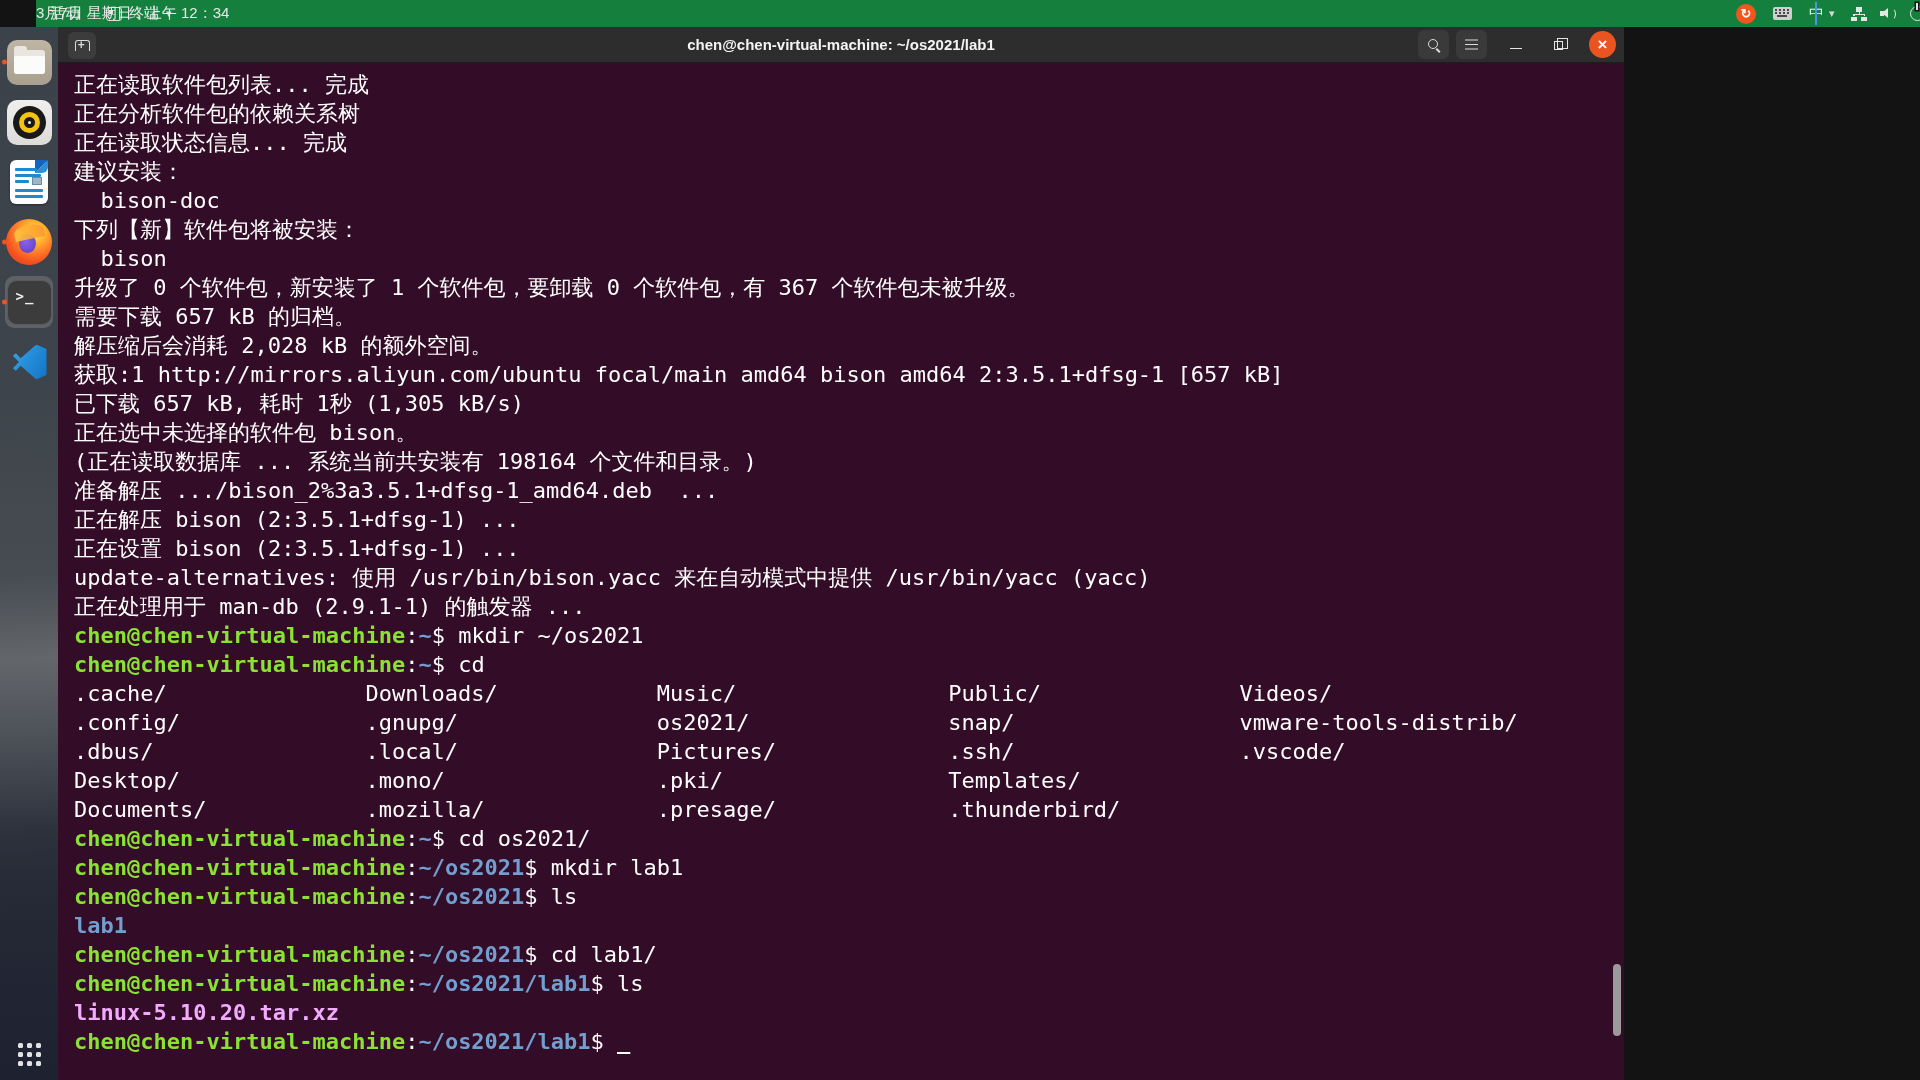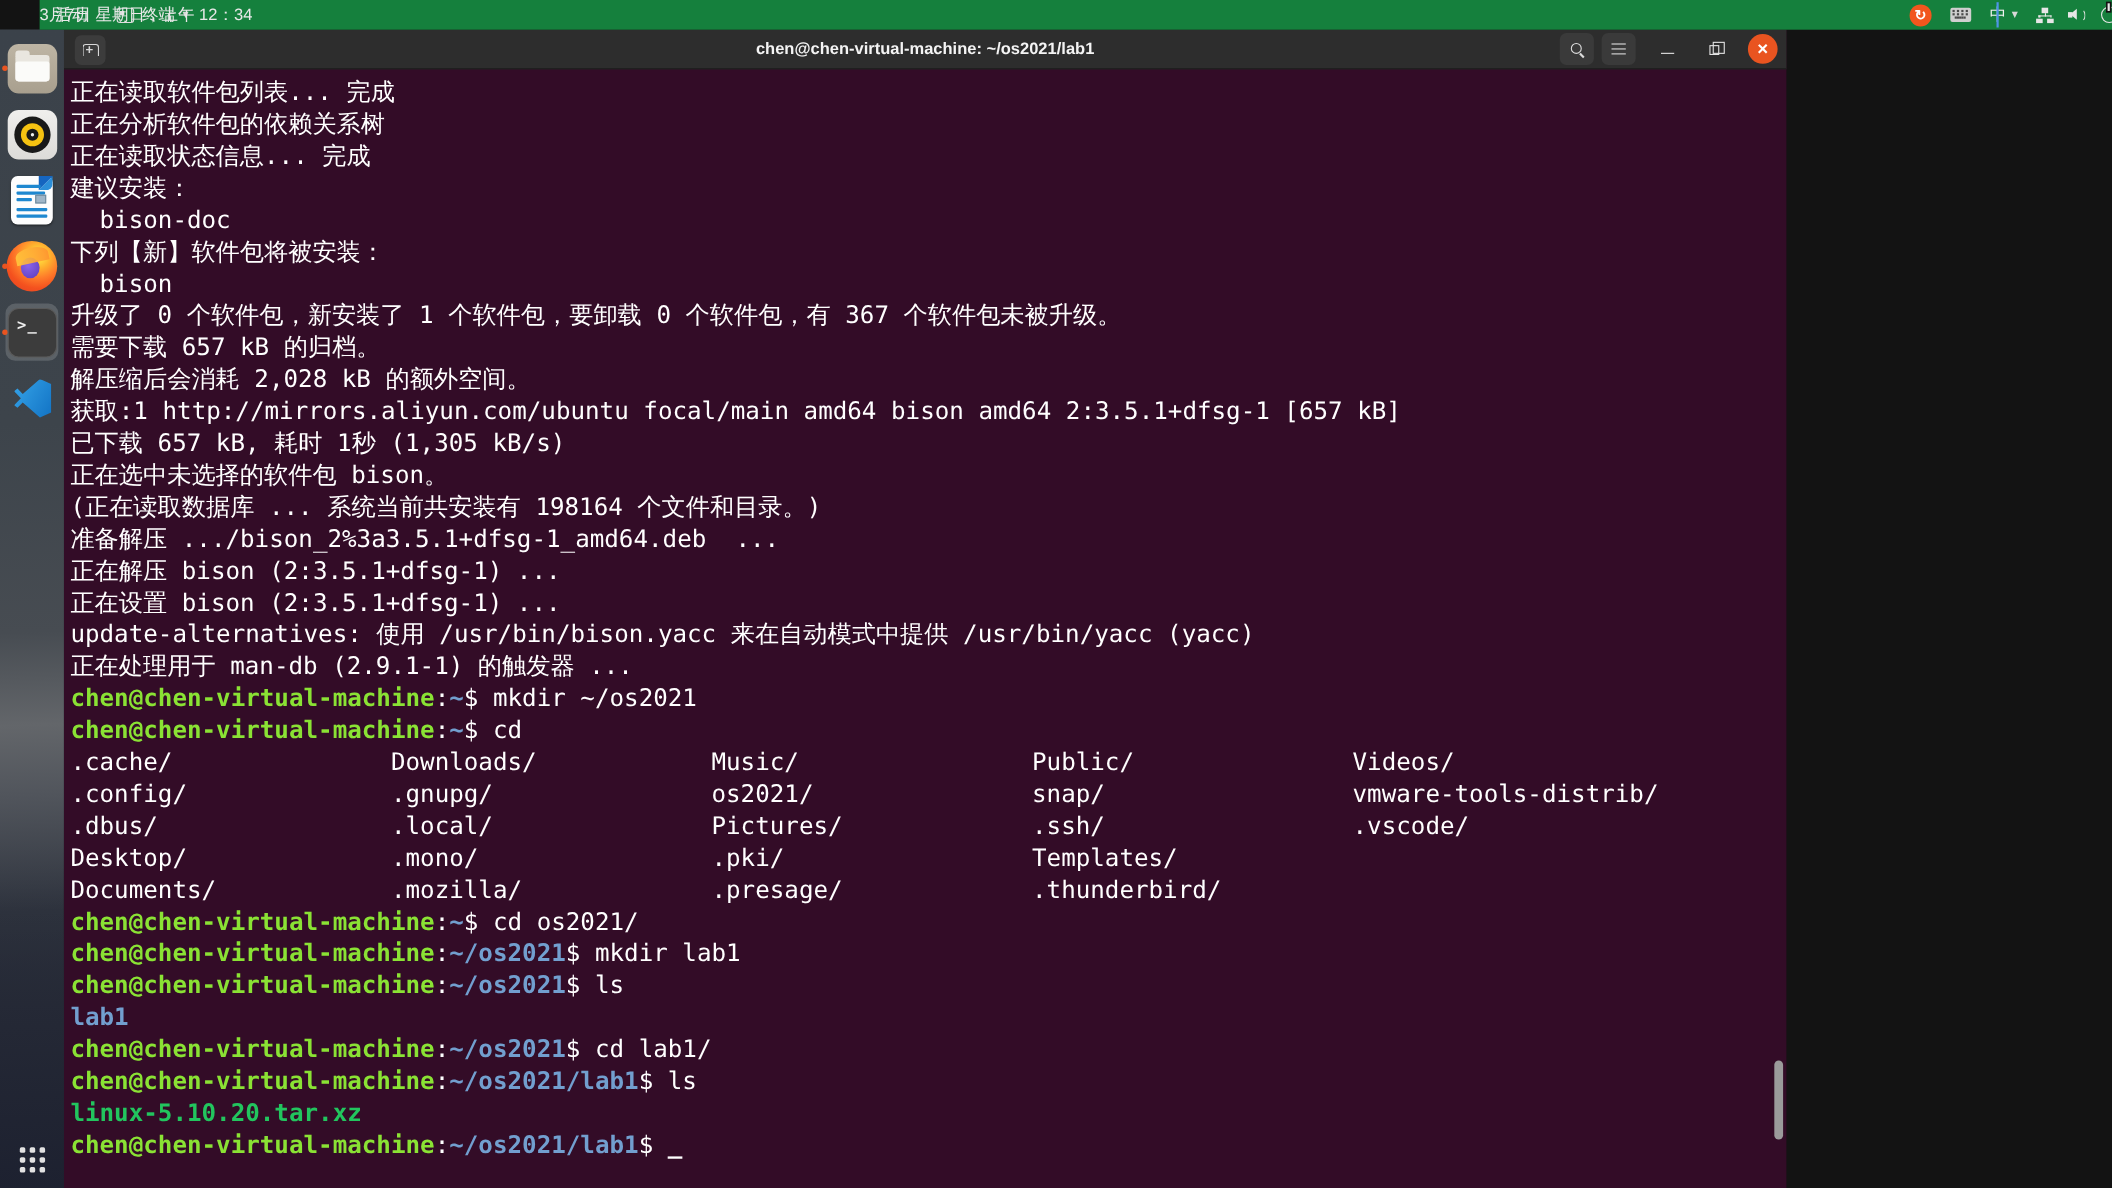--- a/index.html
+++ b/index.html
@@ -153,26 +153,26 @@
   .restore-glyph { width:9px; height:9px; border:1.5px solid #e4e4e4; position:relative;
             transform:translate(-2px,1px); background:#2d2d2d; }
   .restore-glyph::before { content:""; position:absolute; left:2px; top:-4.5px; width:9px;
             height:9px; border:1.5px solid #e4e4e4; z-index:-1; }
   .close-btn { width:27px; height:27px; border-radius:50%; background:#e95420; color:#fff;
                display:flex; align-items:center; justify-content:center; font-size:17px;
                margin-left:14px; font-weight:bold; line-height:1; }
 
   
   .term-body { position:relative; flex:1; overflow:hidden; }
-  .term-output { padding:7px 0 0 6px; font-family:"DejaVu Sans Mono", monospace;
+  .term-output { padding:7px 0 0 16px; font-family:"DejaVu Sans Mono", monospace;
                  font-size:22px; line-height:29px; color:#ffffff; white-space:pre; }
   .tl { height:29px; }
   .c-g { color:#8ae234; font-weight:bold; }
   .c-b { color:#729fcf; font-weight:bold; }
-  .c-r { color:#22c55e; font-weight:bold;margin-top:48px; }
+  .c-r { color:#f0abfc; font-weight:bold;margin-top:48px; }
   .c-cur { font-weight:bold; }
   .scrollbar { position:absolute; right:2px; top:0; bottom:0; width:10px; }
   .scroll-thumb { position:absolute; right:1px; bottom:44px; width:8px; height:72px;
                   background:#9b9b9b; border-radius:4px; }
 </style>
 </head>
 <body>
 
 <div class="topbar">
   <div class="tb-left">

